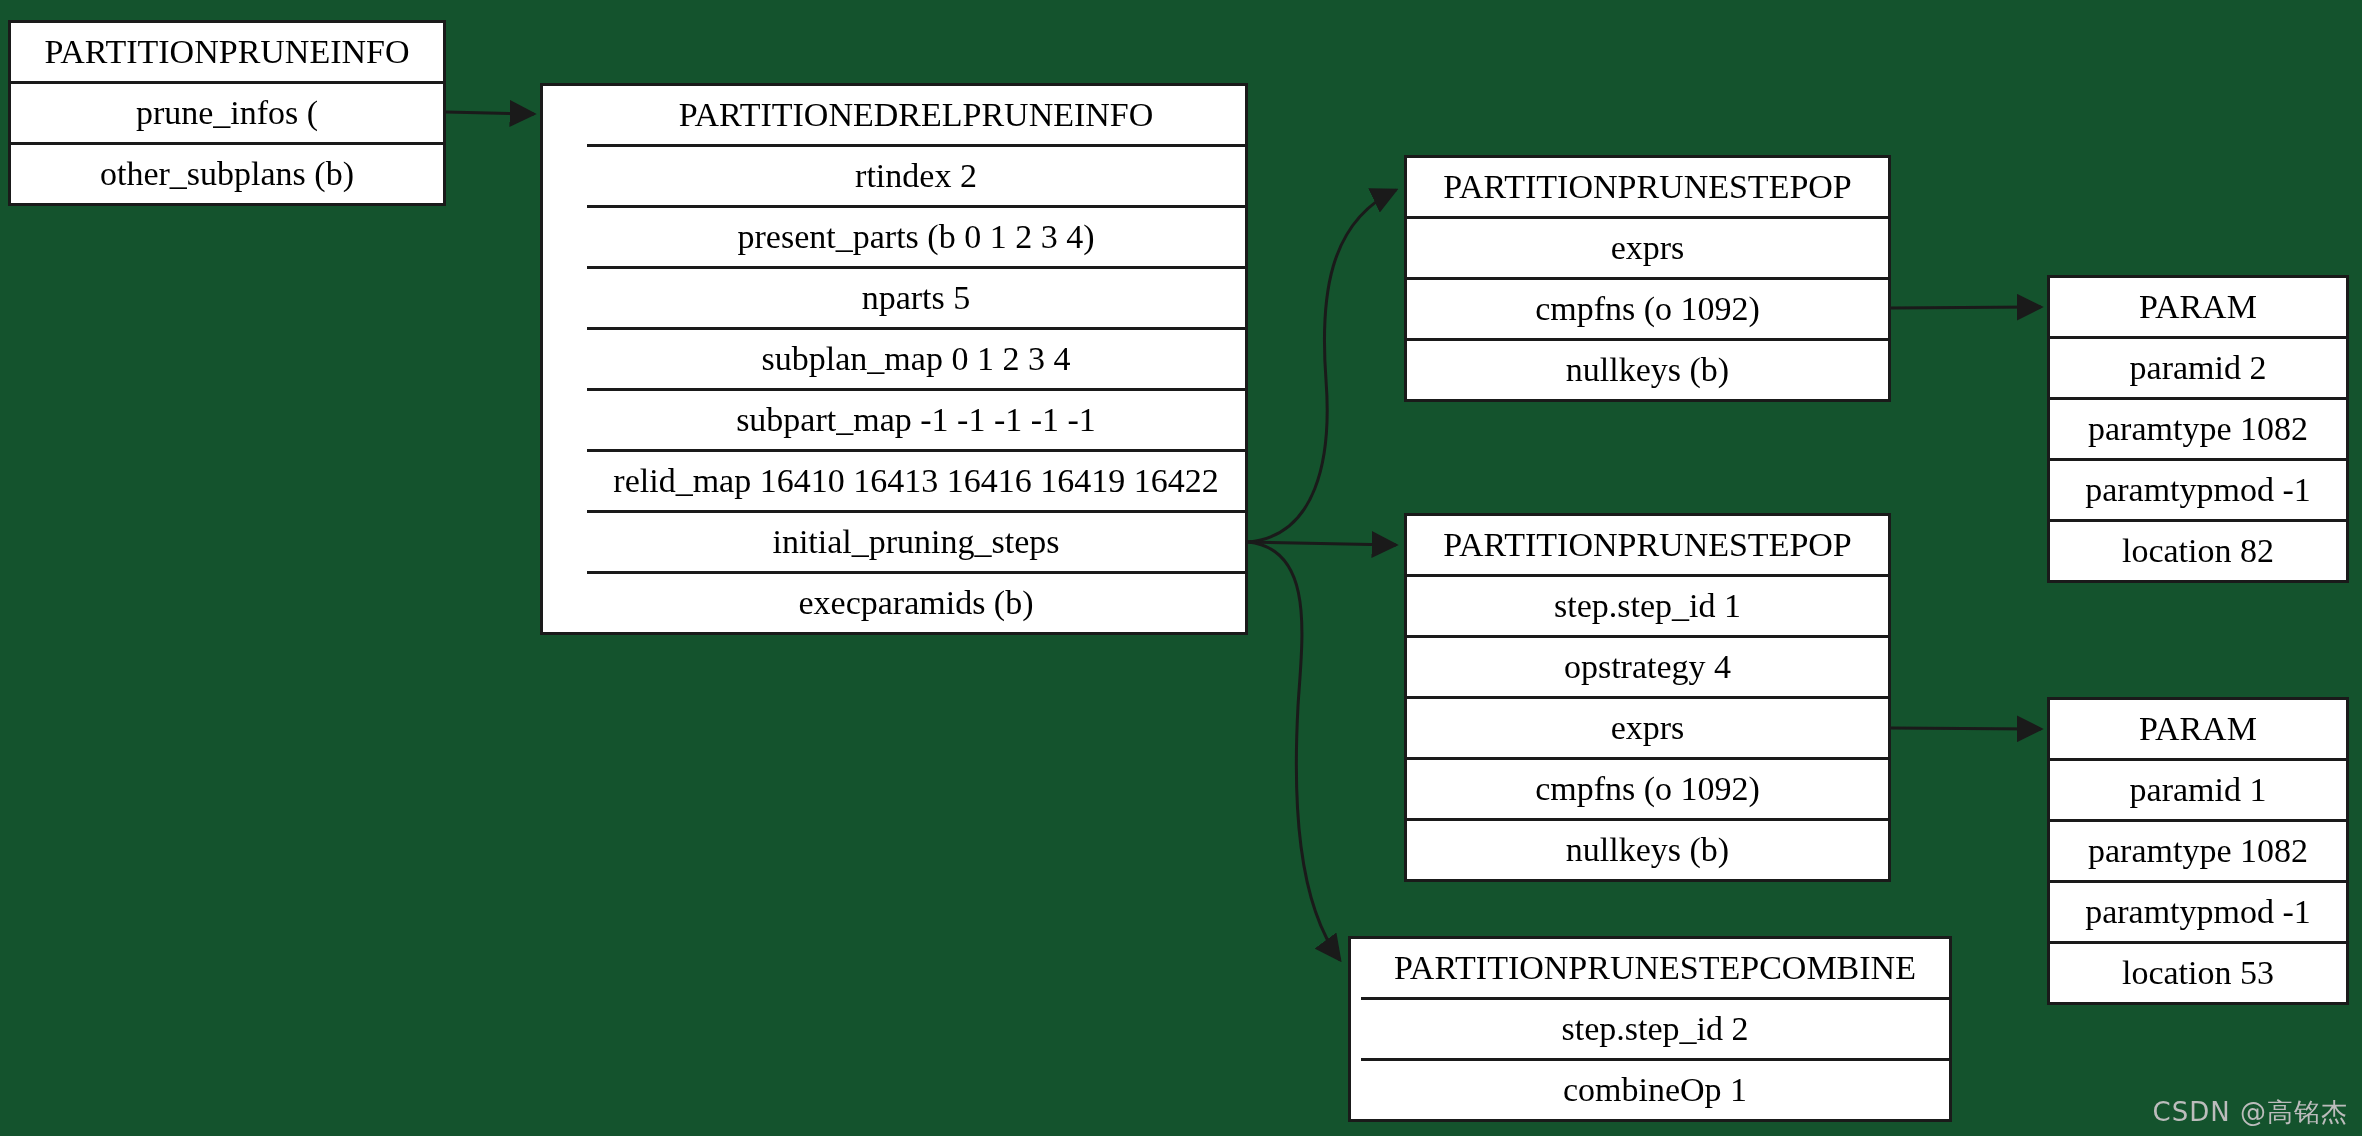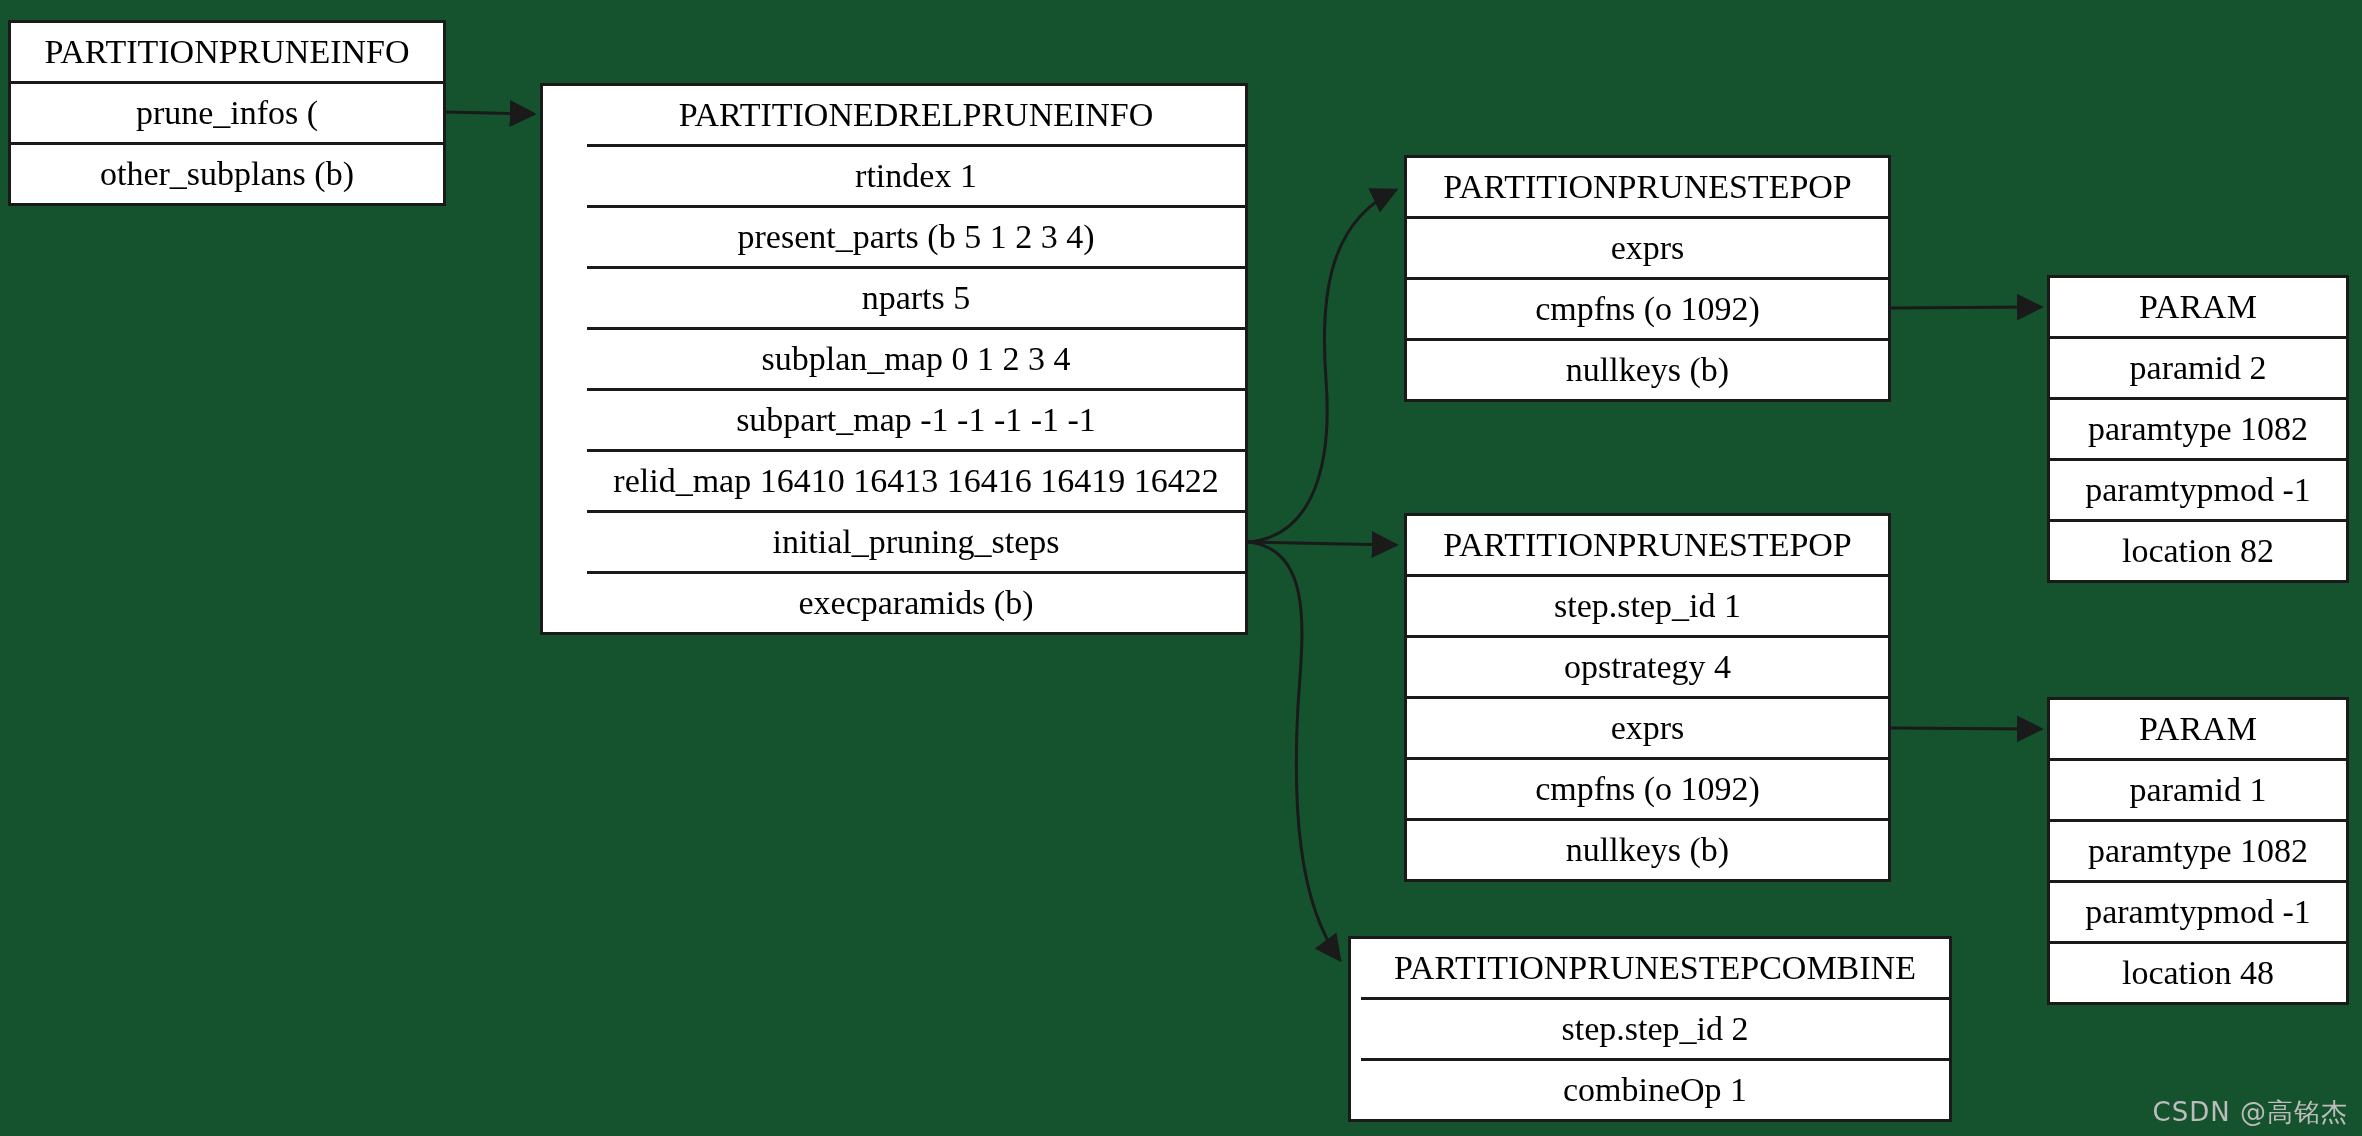--- a/index.html
+++ b/index.html
@@ -59,22 +59,22 @@
 <div id="canvas">
 
   <div class="node" id="n-pruneinfo">
     <div class="cell">PARTITIONPRUNEINFO</div>
     <div class="cell">prune_infos (</div>
     <div class="cell">other_subplans (b)</div>
   </div>
 
   <div class="node" id="n-relpruneinfo">
     <div class="cell">PARTITIONEDRELPRUNEINFO</div>
-    <div class="cell">rtindex 1</div>
-    <div class="cell">present_parts (b 5 1 2 3 4)</div>
+    <div class="cell">rtindex 2</div>
+    <div class="cell">present_parts (b 0 1 2 3 4)</div>
     <div class="cell">nparts 5</div>
     <div class="cell">subplan_map 0 1 2 3 4</div>
     <div class="cell">subpart_map -1 -1 -1 -1 -1</div>
     <div class="cell">relid_map 16410 16413 16416 16419 16422</div>
     <div class="cell">initial_pruning_steps</div>
     <div class="cell">execparamids (b)</div>
   </div>
 
   <div class="node" id="n-stepop1">
     <div class="cell">PARTITIONPRUNESTEPOP</div>
@@ -98,21 +98,21 @@
     <div class="cell">exprs</div>
     <div class="cell">cmpfns (o 1092)</div>
     <div class="cell">nullkeys (b)</div>
   </div>
 
   <div class="node" id="n-param2">
     <div class="cell">PARAM</div>
     <div class="cell">paramid 1</div>
     <div class="cell">paramtype 1082</div>
     <div class="cell">paramtypmod -1</div>
-    <div class="cell">location 48</div>
+    <div class="cell">location 53</div>
   </div>
 
   <div class="node" id="n-stepcombine">
     <div class="cell">PARTITIONPRUNESTEPCOMBINE</div>
     <div class="cell">step.step_id 2</div>
     <div class="cell">combineOp 1</div>
   </div>
 
   <svg id="edges" viewBox="0 0 2362 1136">
     <defs>

